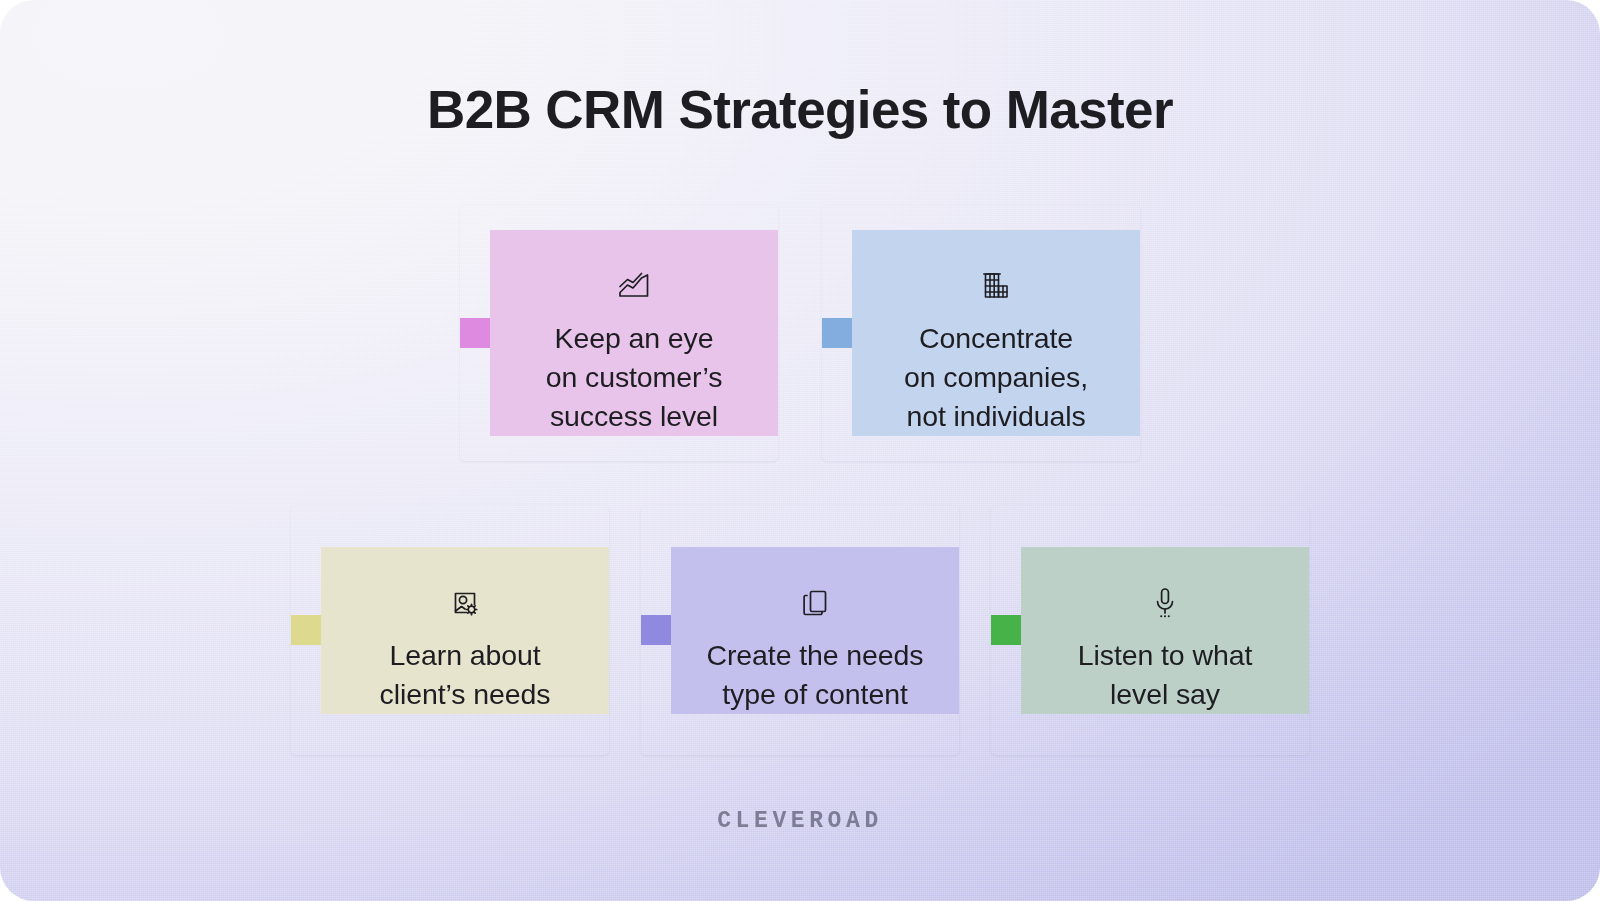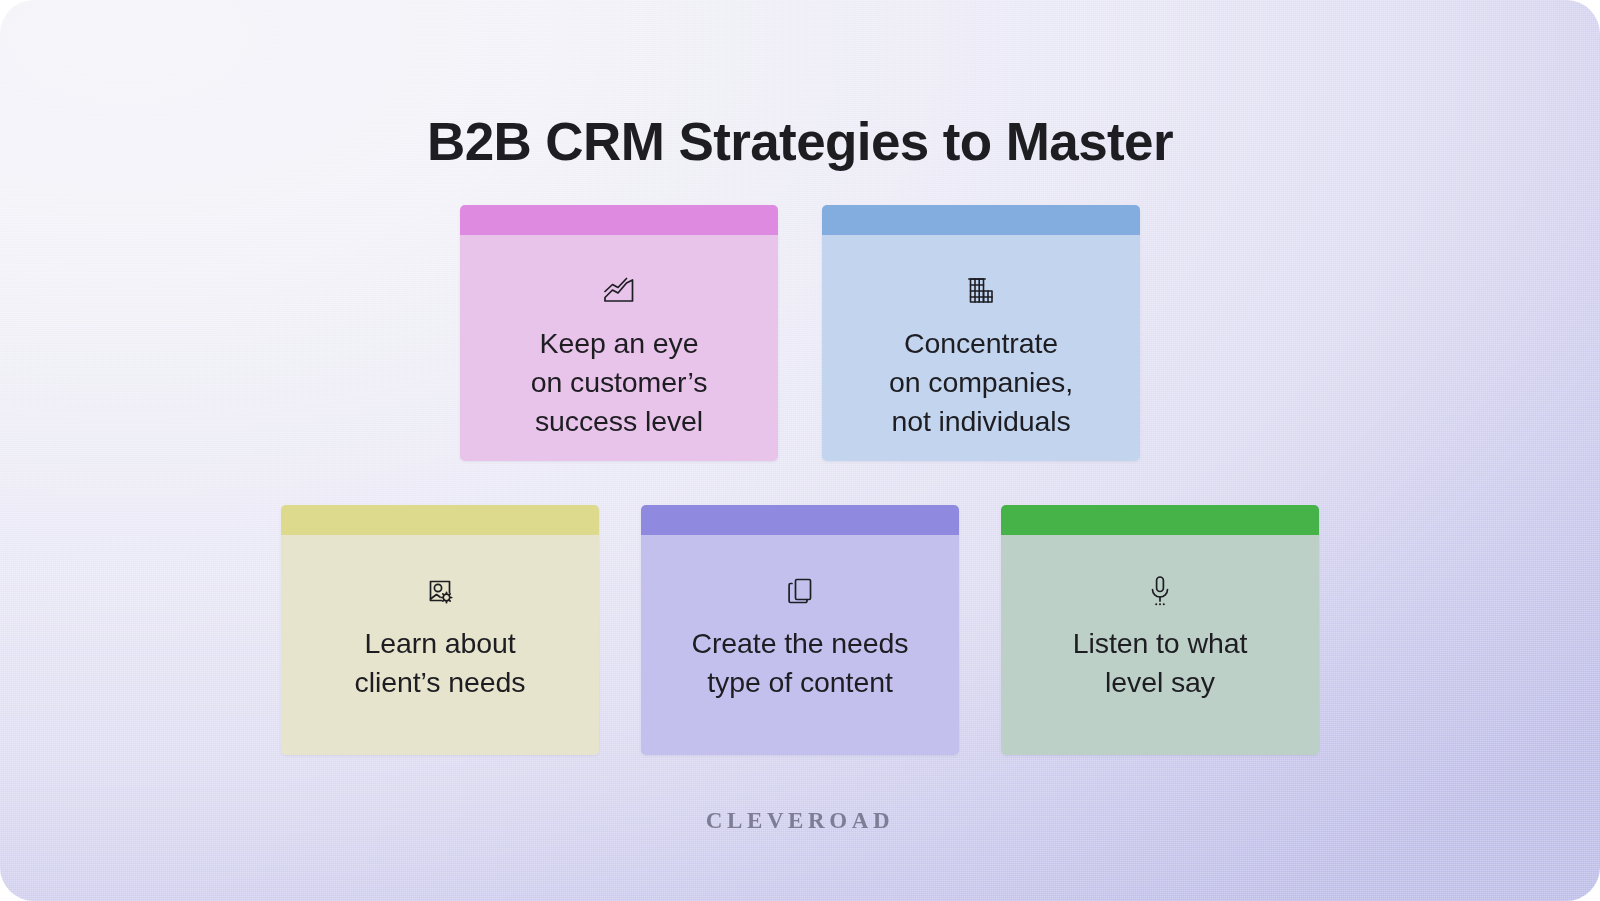--- a/index.html
+++ b/index.html
@@ -41,48 +41,47 @@
     position: absolute;
     top: 79px;
     left: 0;
     width: 1600px;
     text-align: center;
     font-size: 53px;
     font-weight: 700;
     letter-spacing: -0.6px;
     color: #1d1d22;
     font-family: "Liberation Sans", sans-serif;
-    margin-top: 32px;
   }
 
   .row {
     position: absolute;
     display: flex;
     justify-content: center;
   }
   #row-top {
     top: 205px;
     left: 0;
     width: 1600px;
     gap: 44px;
   }
   #row-bottom {
     top: 505px;
     left: 0;
     width: 1600px;
-    gap: 42px;
+    gap: 32px;
   }
 
   .card {
     position: relative;
     border-radius: 5px;
     overflow: hidden;
     box-sizing: border-box;
     display: flex;
-    flex-direction: column;
+    flex-direction: row;
     align-items: center;
     box-shadow: 0 1px 3px rgba(60,55,95,0.07);
   }
   .card-top {
     width: 100%;
     height: 30px;
     flex: 0 0 30px;
   }
   .card-body {
     width: 100%;
@@ -119,21 +118,21 @@
   #logo {
     position: absolute;
     top: 808px;
     left: 0;
     width: 1600px;
     text-align: center;
     font-size: 23px;
     font-weight: 700;
     letter-spacing: 4.6px;
     color: #7d7d96;
-    font-family: Liberation Serif, serif;
+    font-family: Liberation Mono, monospace;
   }
 </style>
 </head>
 <body>
 
 <div id="infographic">
 
   <div id="grain"></div>
 
   <div id="title">B2B CRM Strategies to Master</div>

